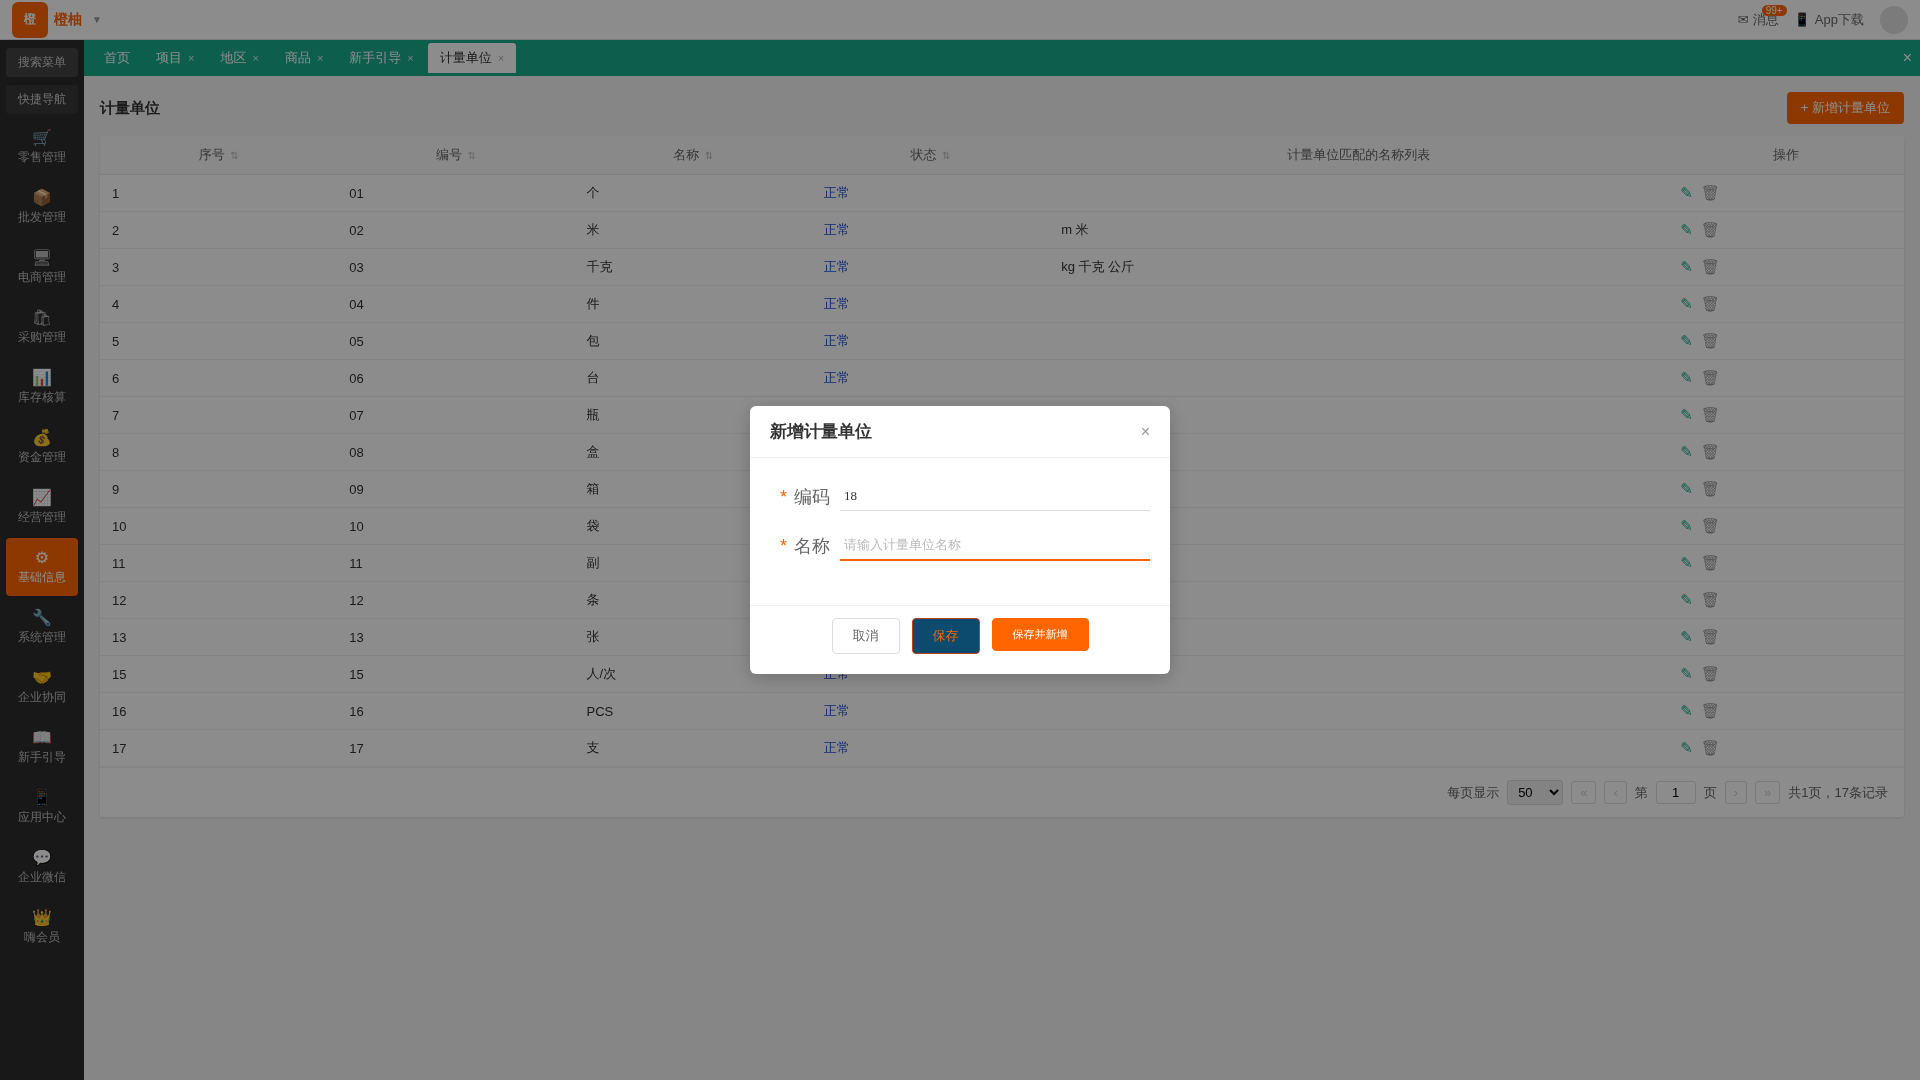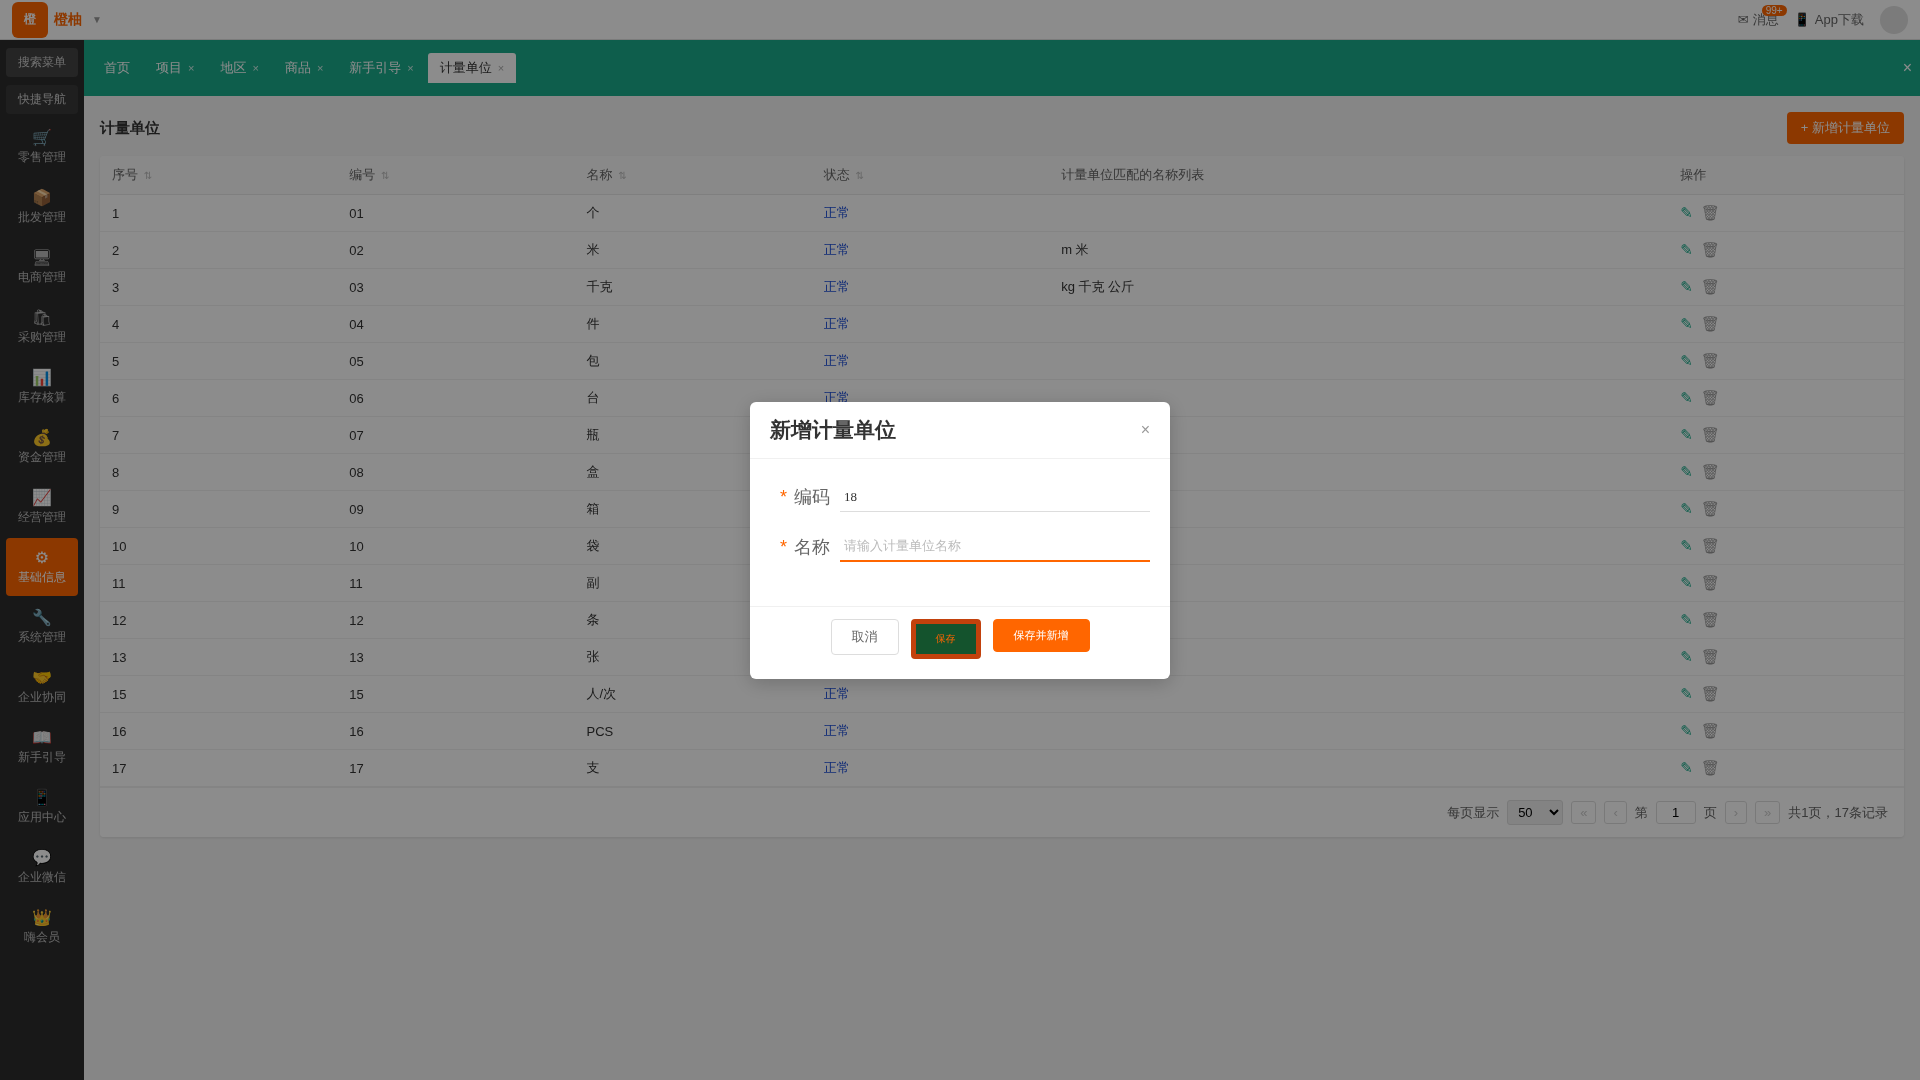--- a/index.html
+++ b/index.html
@@ -26,67 +26,67 @@
     .sidebar-search { width: 72px; background: #444; border-radius: 4px; padding: 6px 8px; color: #ccc; font-size: 12px; margin-bottom: 8px; cursor: pointer; text-align: center; }
     .sidebar-nav { width: 72px; background: #3a3a3a; border-radius: 4px; padding: 6px 8px; color: #ccc; font-size: 12px; margin-bottom: 4px; cursor: pointer; text-align: center; }
     .sidebar-item { width: 72px; padding: 10px 4px; color: #bbb; font-size: 12px; cursor: pointer; text-align: center; border-radius: 4px; margin-bottom: 2px; }
     .sidebar-item.active { background: #f60; color: #fff; }
     .sidebar-item-label { margin-top: 2px; }
 
     
     .content-area { flex: 1; display: flex; flex-direction: column; background: #f5f5f5; overflow: hidden; }
 
     
-    .tabs-bar { background: #1aab8b; display: flex; align-items: center; padding: 0 8px; height: 56px; flex-shrink: 0; }
+    .tabs-bar { background: #1aab8b; display: flex; align-items: center; padding: 0 8px; height: 36px; flex-shrink: 0; }
     .tab { display: flex; align-items: center; padding: 6px 12px; color: #fff; font-size: 13px; cursor: pointer; border-radius: 3px 3px 0 0; gap: 6px; margin-right: 2px; }
     .tab.active { background: #fff; color: #333; }
     .tab-close { font-size: 11px; color: #aaa; cursor: pointer; }
     .tab-close-white { font-size: 11px; color: rgba(255,255,255,0.8); cursor: pointer; }
     .tabs-close-all { margin-left: auto; color: #fff; font-size: 16px; cursor: pointer; }
 
     
     .page-content { flex: 1; padding: 16px; overflow-y: auto; }
     .page-title { font-size: 15px; font-weight: bold; margin-bottom: 12px; display: flex; align-items: center; justify-content: space-between; }
     .add-btn { background: #f60; color: #fff; border: none; padding: 7px 14px; border-radius: 4px; cursor: pointer; font-size: 13px; }
 
     
     .table-wrapper { background: #fff; border-radius: 4px; overflow: hidden; box-shadow: 0 1px 3px rgba(0,0,0,0.1); }
     table { width: 100%; border-collapse: collapse; }
     thead tr { background: #f9f9f9; }
-    th { padding: 10px 12px; text-align: left; font-weight: normal; color: #666; border-bottom: 1px solid #e8e8e8; font-size: 13px; white-space: nowrap; }
+    th { padding: 10px 12px; text-align: center; font-weight: normal; color: #666; border-bottom: 1px solid #e8e8e8; font-size: 13px; white-space: nowrap; }
     th .sort-icon { color: #bbb; font-size: 10px; margin-left: 2px; }
     td { padding: 9px 12px; border-bottom: 1px solid #f0f0f0; font-size: 13px; color: #333; }
     .status-normal { color: #1d4ed8; }
     .action-btns { display: flex; gap: 8px; }
     .action-edit { color: #1aab8b; cursor: pointer; font-size: 15px; }
     .action-delete { color: #999; cursor: pointer; font-size: 15px; }
 
     
     .pagination { display: flex; align-items: center; justify-content: flex-end; padding: 12px 16px; font-size: 13px; color: #666; gap: 8px; background: #fff; border-top: 1px solid #f0f0f0; }
     .page-size-select { border: 1px solid #ddd; border-radius: 3px; padding: 3px 6px; font-size: 13px; }
     .page-btn { border: 1px solid #ddd; background: #fff; padding: 3px 8px; border-radius: 3px; cursor: pointer; color: #666; font-size: 13px; }
     .page-btn.disabled { color: #ccc; cursor: not-allowed; }
     .page-input { border: 1px solid #ddd; border-radius: 3px; padding: 3px 6px; width: 40px; text-align: center; font-size: 13px; }
 
     
     .modal-overlay { position: fixed; top: 0; left: 0; width: 1920px; height: 1080px; background: rgba(0,0,0,0.45); display: flex; align-items: center; justify-content: center; z-index: 1000; }
     .modal { background: #fff; border-radius: 6px; width: 420px; box-shadow: 0 4px 20px rgba(0,0,0,0.2); }
     .modal-header { display: flex; align-items: center; justify-content: space-between; padding: 14px 20px; border-bottom: 1px solid #f0f0f0; }
-    .modal-title { font-size: 21px; font-weight: bold; color: #333; }
+    .modal-title { font-size: 17px; font-weight: bold; color: #333; }
     .modal-close { color: #999; cursor: pointer; font-size: 16px; }
     .modal-body { padding: 24px 20px; }
     .form-row { display: flex; align-items: center; margin-bottom: 20px; }
     .form-label { width: 60px; text-align: right; font-size: 18px; color: #666; margin-right: 10px; }
     .form-required { color: #f60; margin-right: 2px; }
     .form-input { flex: 1; border: none; border-bottom: 1px solid #ddd; padding: 6px 4px; font-size: 13px; outline: none; color: #333; font-family: Liberation Serif, serif; }
     .form-input.active-border { border-bottom: 2px solid #f60; }
     .form-input::placeholder { color: #bbb; }
     .modal-footer { display: flex; align-items: flex-start; justify-content: center; padding: 12px 20px 20px; gap: 12px; border-top: 1px solid #f0f0f0; }
     .btn-cancel { border: 1px solid #ddd; background: #fff; color: #666; padding: 8px 20px; border-radius: 4px; cursor: pointer; font-size: 13px; }
-    .btn-save { border: 5px solid #c2410c; background: #14532d; color: #f60; padding: 8px 20px; border-radius: 4px; cursor: pointer; font-size: 10px; }
+    .btn-save { border: 1px solid #c2410c; background: #0c4a6e; color: #f60; padding: 8px 20px; border-radius: 4px; cursor: pointer; font-size: 13px; }
     .btn-save-new { background: #f60; color: #fff; border: 1px solid #f60; padding: 8px 20px; border-radius: 4px; cursor: pointer; font-size: 11px; }
     .sidebar-icon { font-size: 16px; margin-bottom: 2px; }
   </style>
 </head>
 <body>
 
 <div class="top-bar">
   <div class="top-bar-left">
     <div class="logo-area">
       <div class="logo-icon">橙</div>

